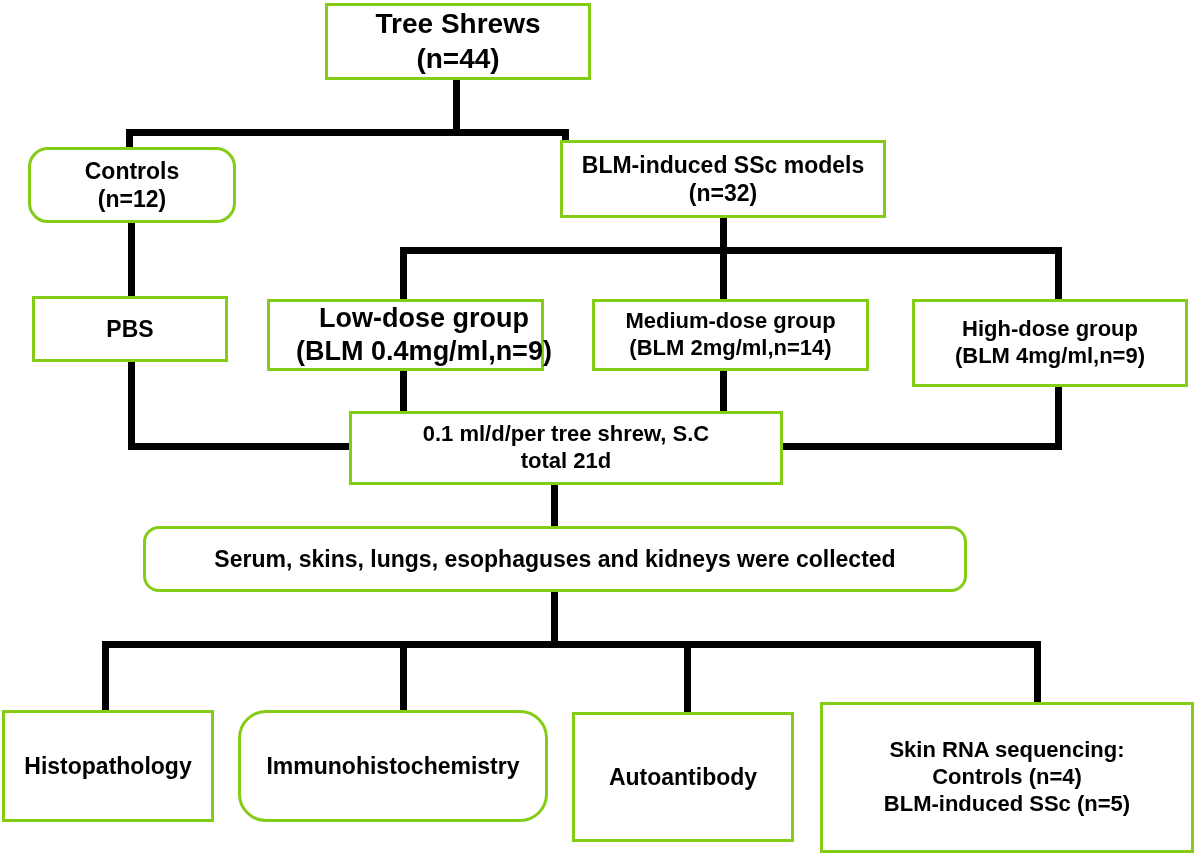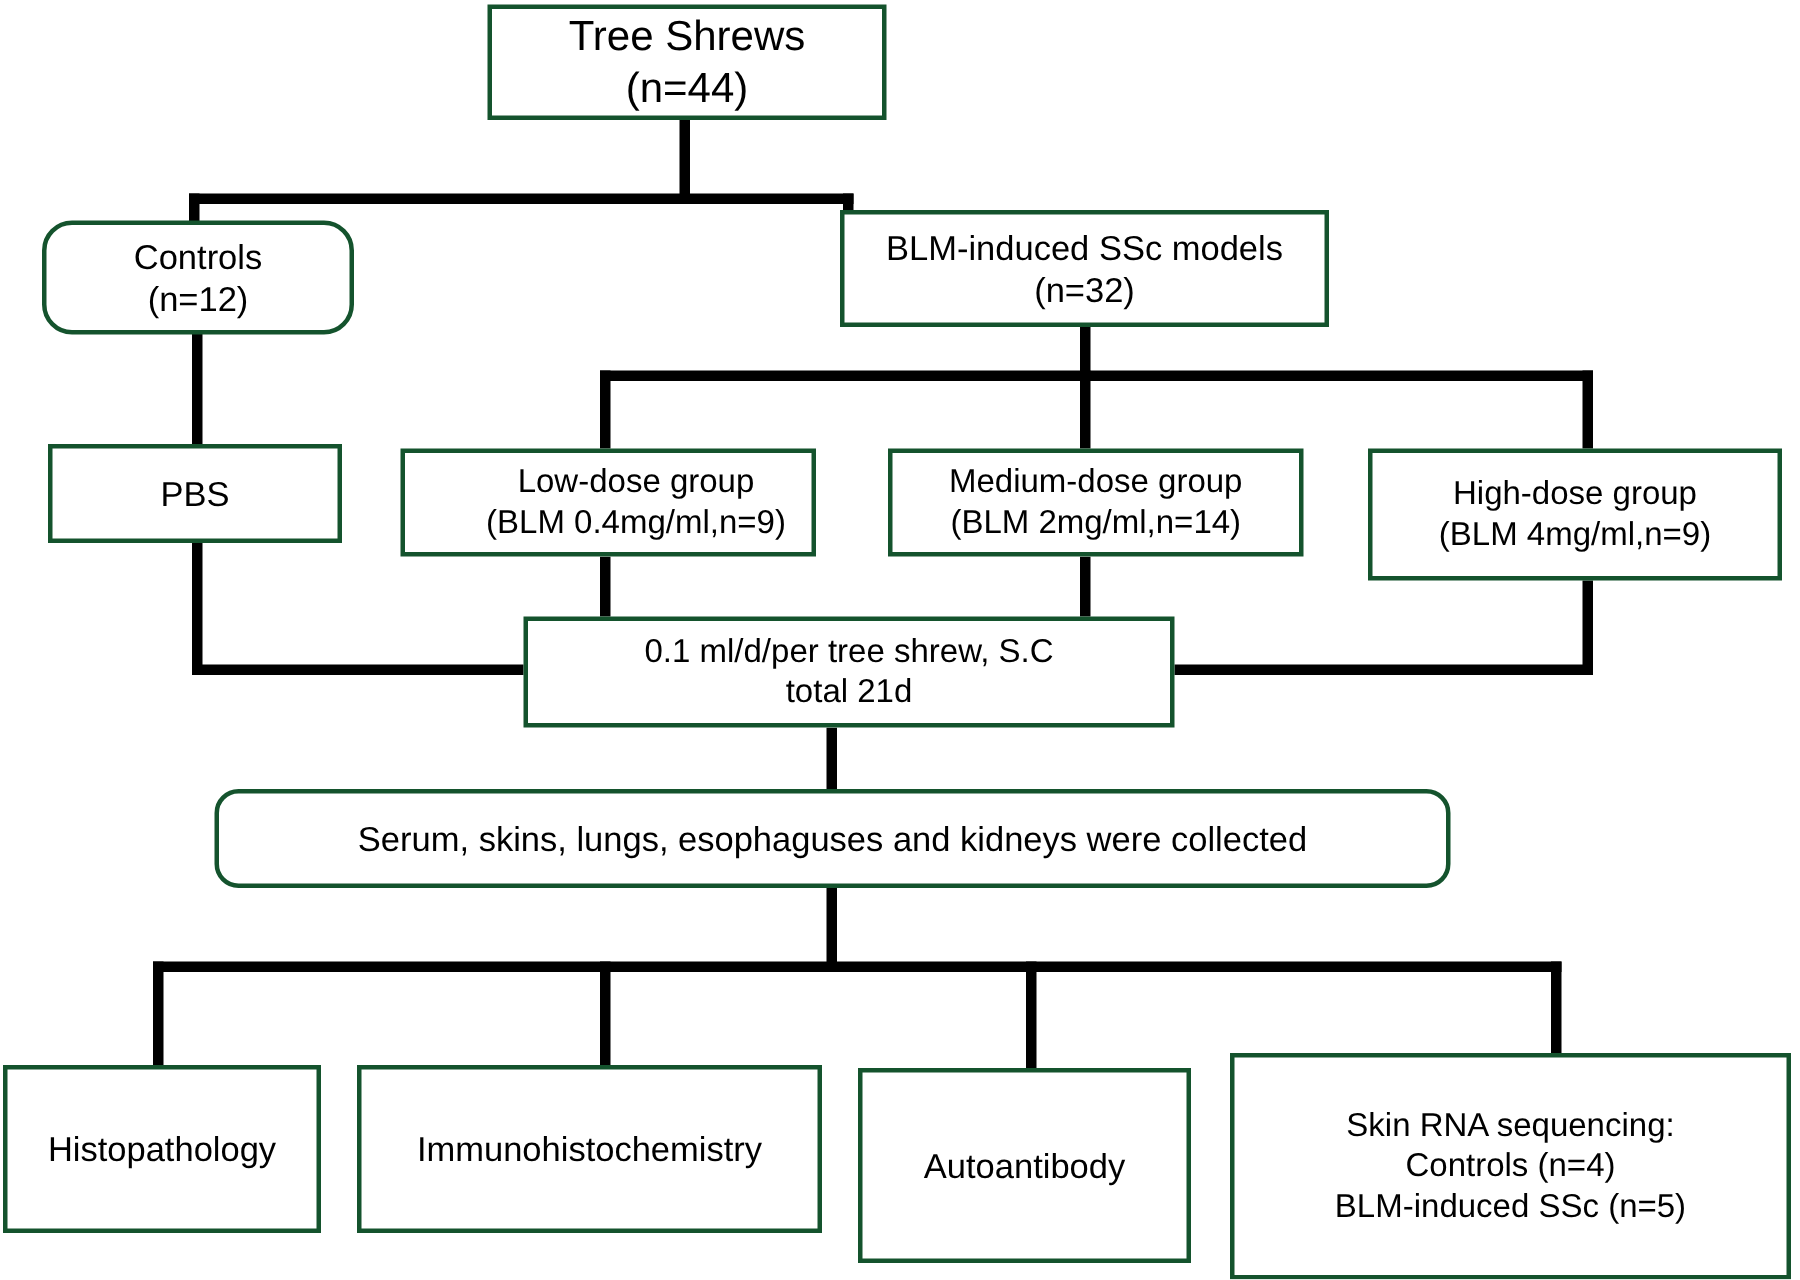--- a/index.html
+++ b/index.html
@@ -13,53 +13,53 @@
   #flowchart {
     position: relative;
     width: 1200px;
     height: 853px;
     background: #ffffff;
     overflow: hidden;
   }
   .node {
     position: absolute;
     box-sizing: border-box;
-    border: 3px solid #14532d;
+    border: 3px solid #84cc16;
     background: #ffffff;
     display: flex;
     flex-direction: column;
     align-items: center;
     justify-content: center;
     text-align: center;
     color: #000000;
-    font-weight: normal;
+    font-weight: bold;
     line-height: 1.22;
     z-index: 5;
   }
   .node .line {
     display: block;
     white-space: nowrap;
   }
   .connector {
     position: absolute;
     background: #000000;
     z-index: 1;
   }
   
   #node-root      { left: 325px;  top: 3px;    width: 266px; height: 77px;  font-size: 28px; }
   #node-controls  { left: 28px;   top: 147px;  width: 208px; height: 76px;  font-size: 23px; border-radius: 20px; }
   #node-blm       { left: 560px;  top: 140px;  width: 326px; height: 78px;  font-size: 23px; }
   #node-pbs       { left: 32px;   top: 296px;  width: 196px; height: 66px;  font-size: 23px; }
-  #node-low       { left: 267px;  top: 299px;  width: 277px; height: 72px;  font-size: 22px; padding-left: 37px; }
+  #node-low       { left: 267px;  top: 299px;  width: 277px; height: 72px;  font-size: 27px; padding-left: 37px; }
   #node-medium    { left: 592px;  top: 299px;  width: 277px; height: 72px;  font-size: 22px; }
   #node-high      { left: 912px;  top: 299px;  width: 276px; height: 88px;  font-size: 22px; }
   #node-dosing    { left: 349px;  top: 411px;  width: 434px; height: 74px;  font-size: 22px; }
   #node-collected { left: 143px;  top: 526px;  width: 824px; height: 66px;  font-size: 23px; border-radius: 16px; }
   #node-histo     { left: 2px;    top: 710px;  width: 212px; height: 112px; font-size: 23px; text-align: right; }
-  #node-ihc       { left: 238px;  top: 710px;  width: 310px; height: 112px; font-size: 23px; }
+  #node-ihc       { left: 238px;  top: 710px;  width: 310px; height: 112px; font-size: 23px; border-radius: 28px; }
   #node-auto      { left: 572px;  top: 712px;  width: 222px; height: 130px; font-size: 23px; text-align: right; }
   #node-rna       { left: 820px;  top: 702px;  width: 374px; height: 151px; font-size: 22px; text-align: center; }
 </style>
 </head>
 <body>
 
 <div id="flowchart">
 
   <div class="connector" style="left:453px; top:79px; width:7px; height:56px;"></div>
   <div class="connector" style="left:126px; top:129px; width:443px; height:7px;"></div>

